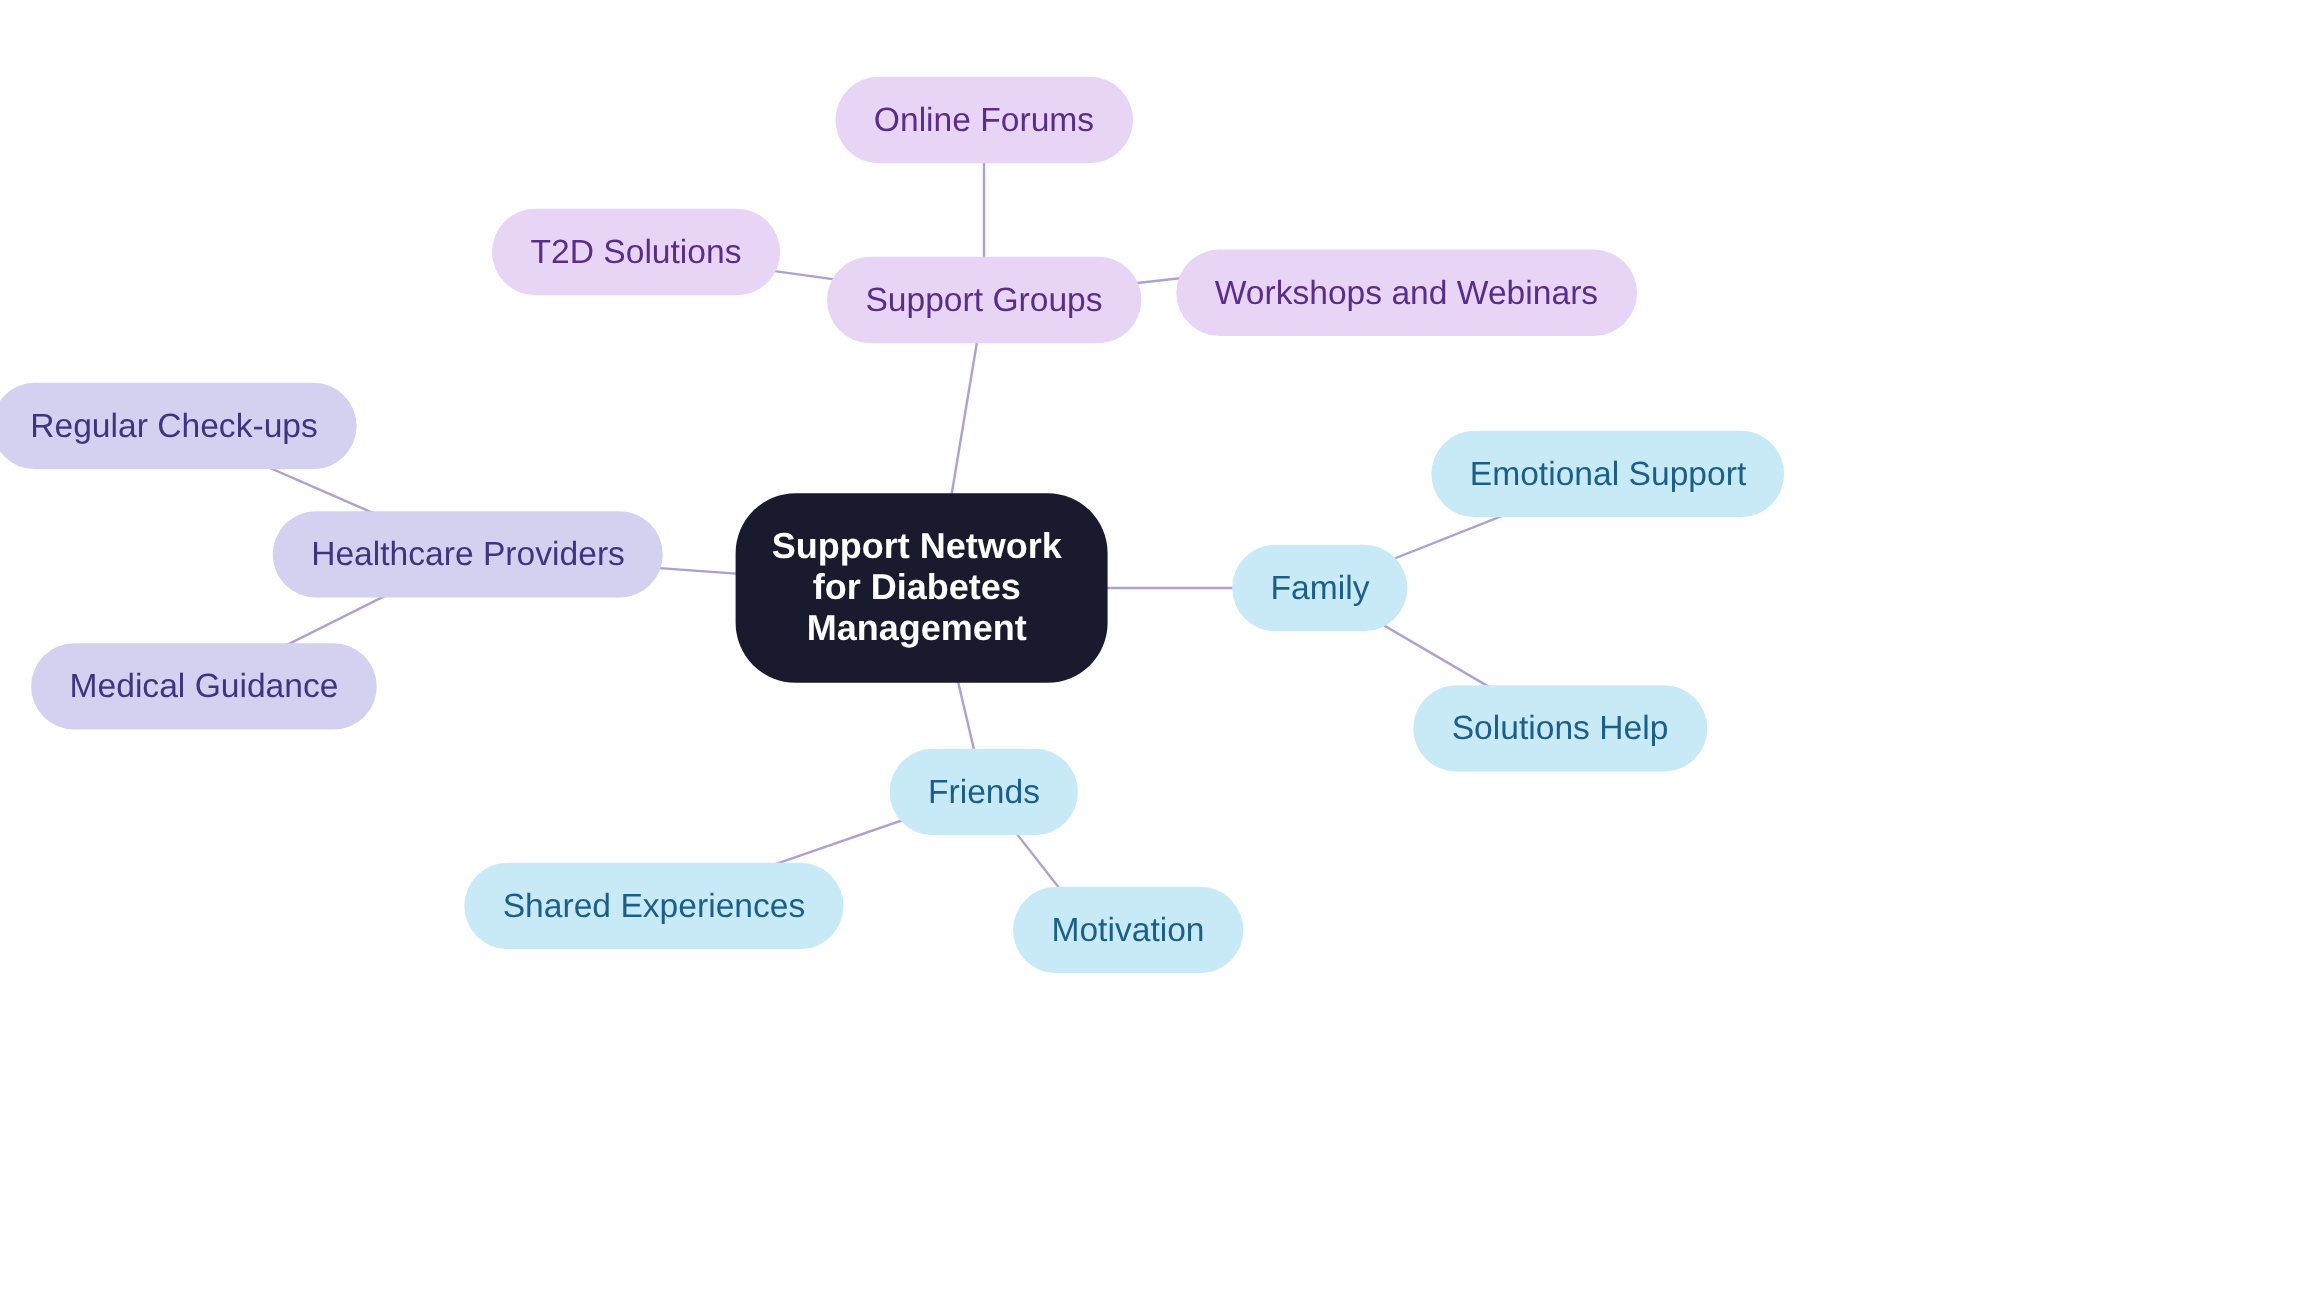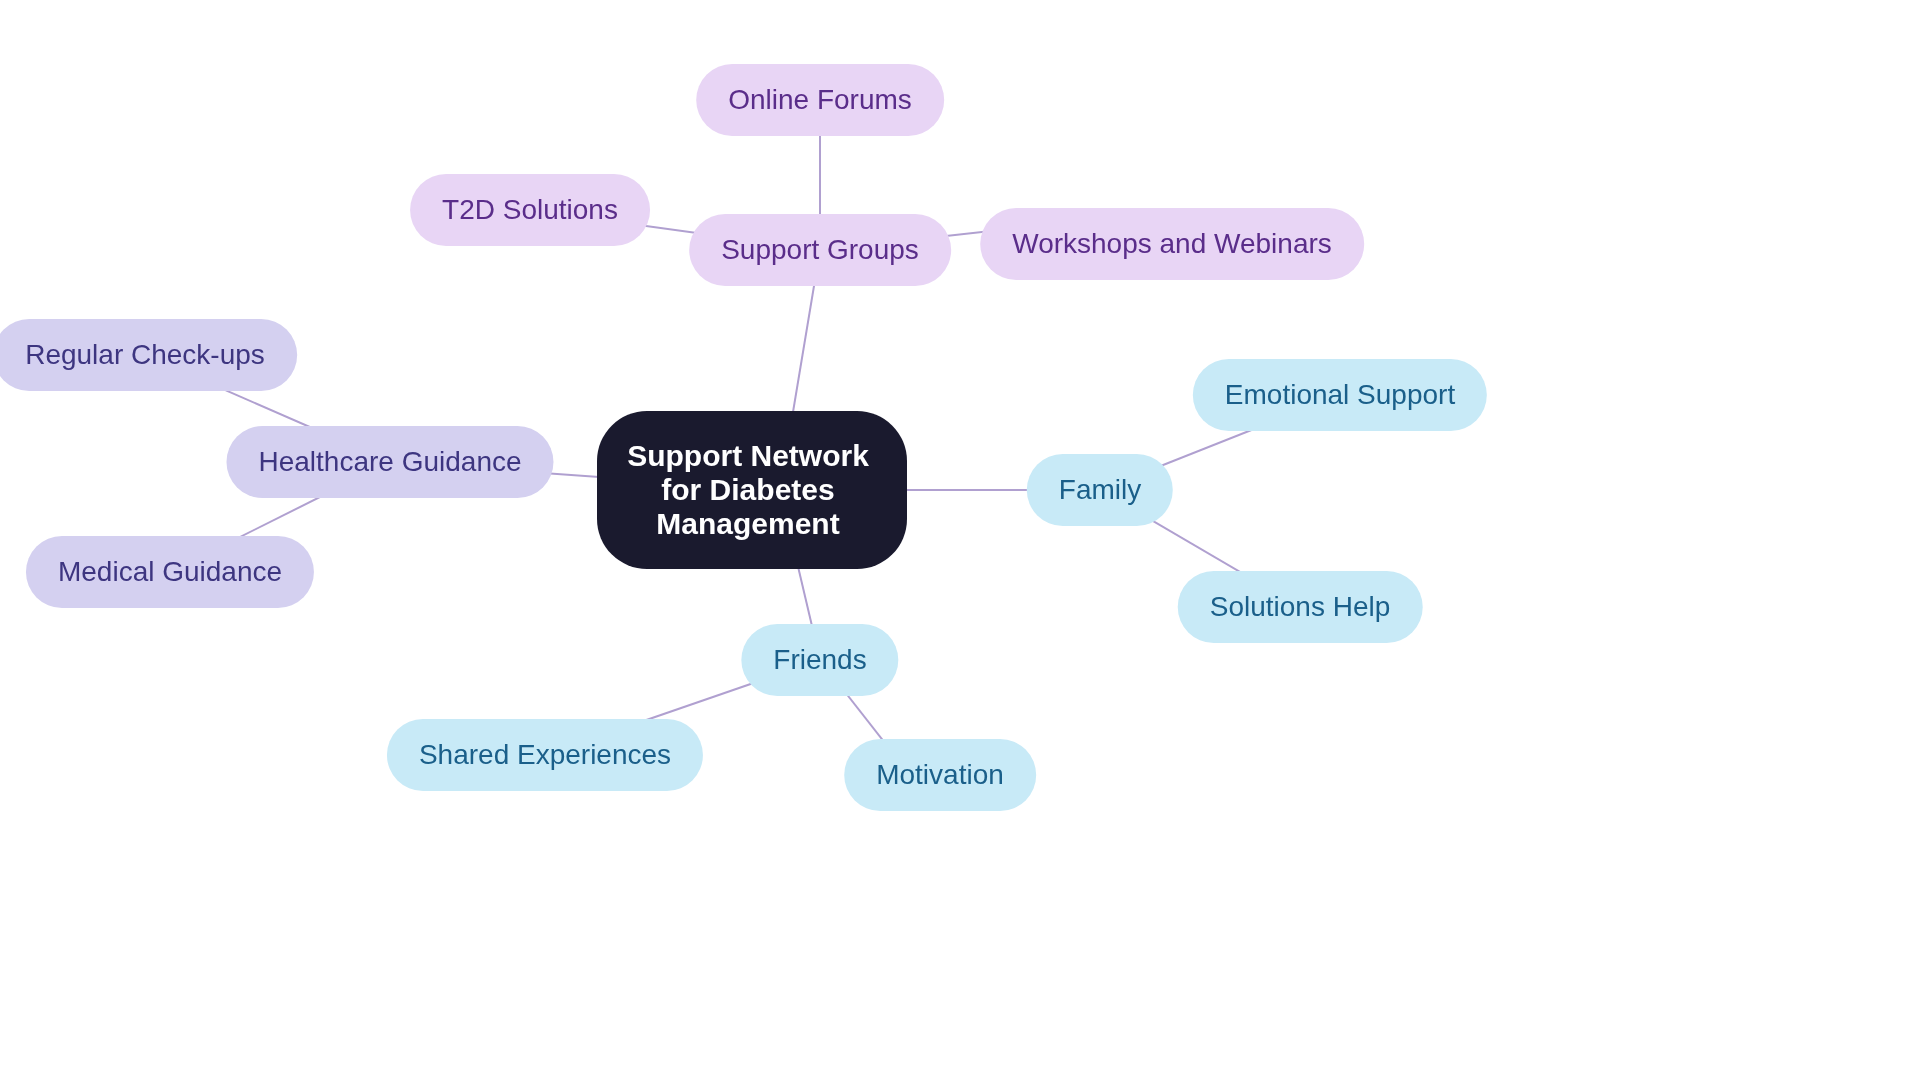--- a/index.html
+++ b/index.html
@@ -68,26 +68,26 @@
     <line x1="390" y1="462" x2="170" y2="572" stroke="#b0a0d0" stroke-width="2"></line>
     <line x1="780" y1="490" x2="1100" y2="490" stroke="#b0a0d0" stroke-width="2"></line>
     <line x1="1100" y1="490" x2="1340" y2="395" stroke="#b0a0d0" stroke-width="2"></line>
     <line x1="1100" y1="490" x2="1300" y2="607" stroke="#b0a0d0" stroke-width="2"></line>
     <line x1="780" y1="490" x2="820" y2="660" stroke="#b0a0d0" stroke-width="2"></line>
     <line x1="820" y1="660" x2="545" y2="755" stroke="#b0a0d0" stroke-width="2"></line>
     <line x1="820" y1="660" x2="910" y2="775" stroke="#b0a0d0" stroke-width="2"></line>
   </svg>
 
 <div id="nodes-container">
-    <div class="node node-center" style="left: 752px; top: 490px; padding-left: 28px;">Support Network for Diabetes Management</div>
+    <div class="node node-center" style="left: 768px; top: 490px; padding-left: 28px;">Support Network for Diabetes Management</div>
     <div class="node node-purple" style="left: 820px; top: 250px; text-align: center;">Support Groups</div>
     <div class="node node-purple" style="left: 820px; top: 100px;">Online Forums</div>
     <div class="node node-purple" style="left: 530px; top: 210px;">T2D Solutions</div>
     <div class="node node-purple" style="left: 1172px; top: 210px; margin-top: 34px;">Workshops and Webinars</div>
-    <div class="node node-lavender" style="left: 390px; top: 462px;">Healthcare Guidance</div>
+    <div class="node node-lavender" style="left: 390px; top: 462px;">Healthcare Providers</div>
     <div class="node node-lavender" style="left: 145px; top: 355px;">Regular Check-ups</div>
     <div class="node node-lavender" style="left: 170px; top: 572px;">Medical Guidance</div>
     <div class="node node-blue" style="left: 1100px; top: 490px;">Family</div>
     <div class="node node-blue" style="left: 1340px; top: 395px;">Emotional Support</div>
     <div class="node node-blue" style="left: 1300px; top: 607px;">Solutions Help</div>
     <div class="node node-blue" style="left: 820px; top: 660px;">Friends</div>
     <div class="node node-blue" style="left: 545px; top: 755px;">Shared Experiences</div>
     <div class="node node-blue" style="left: 940px; top: 775px;">Motivation</div>
   </div>
 

